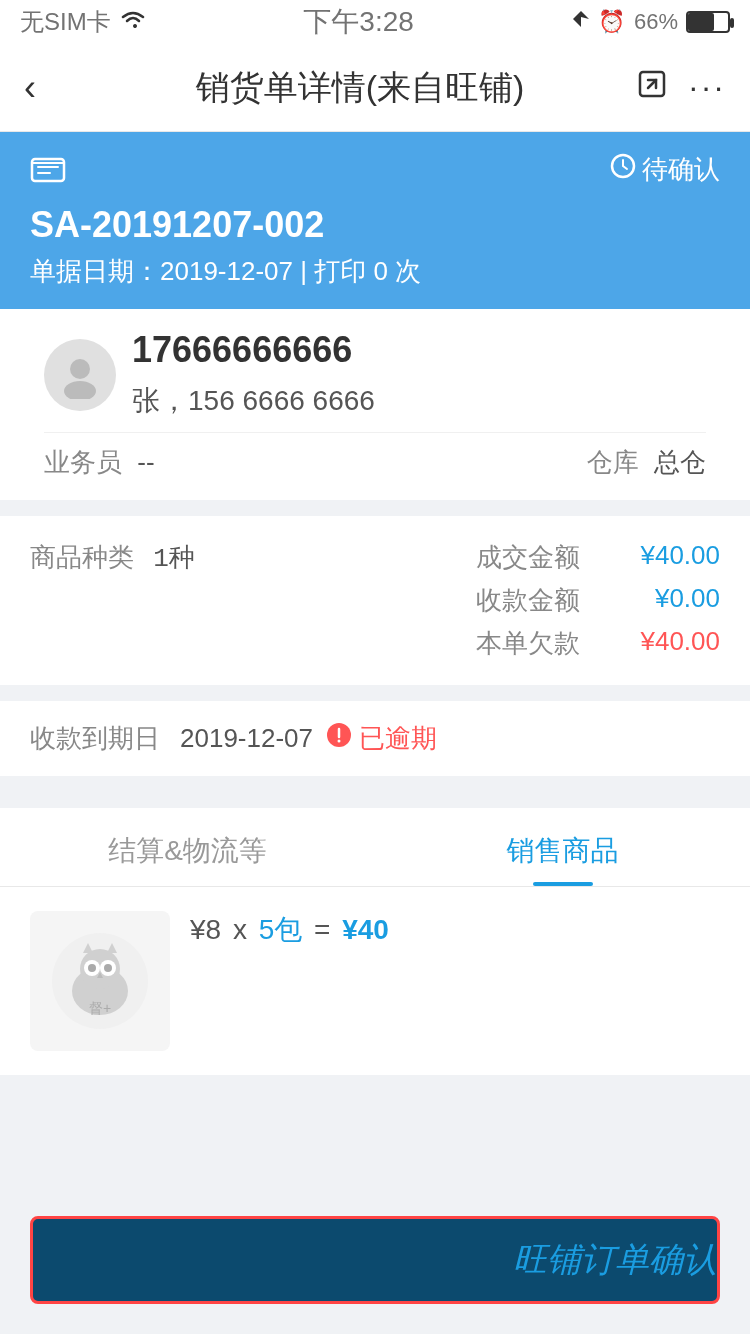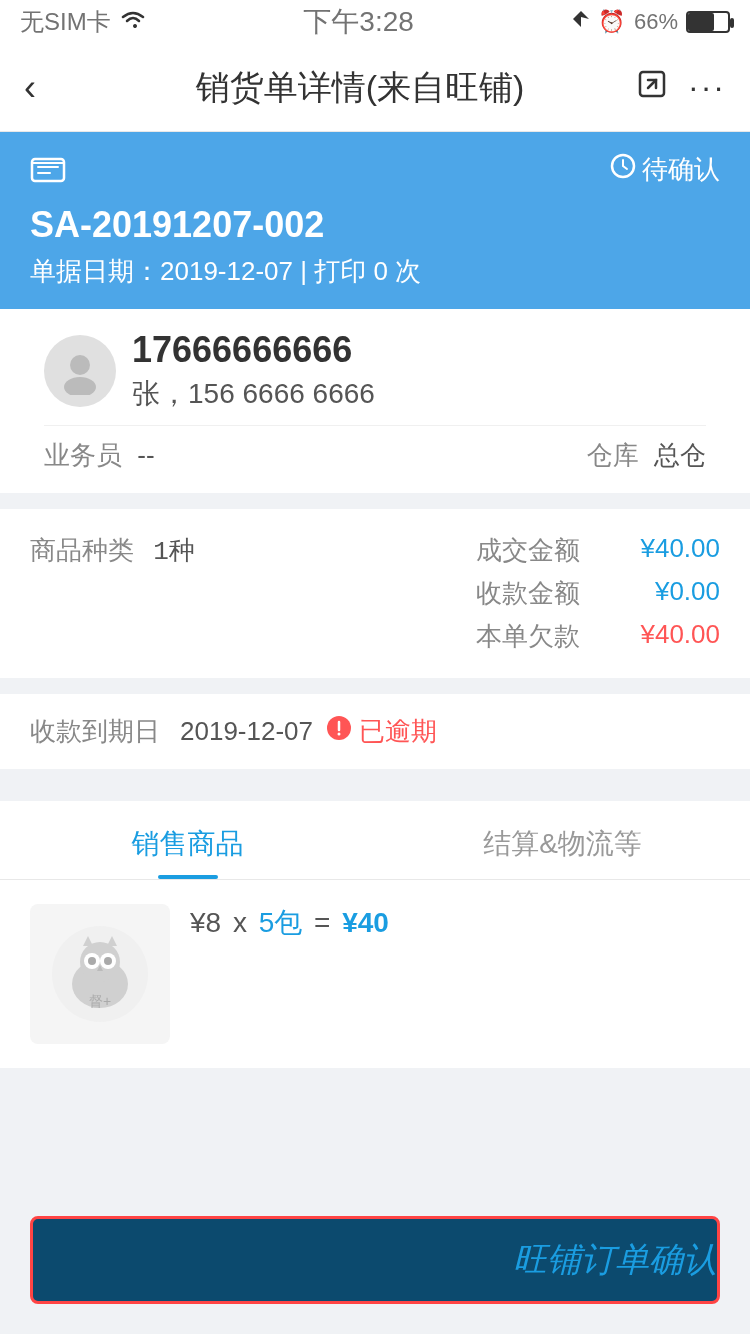--- a/index.html
+++ b/index.html
@@ -106,21 +106,21 @@
     .customer-row { display: flex; align-items: center; gap: 16px; }
     .avatar {
       width: 72px; height: 72px;
       background: #e0e0e0;
       border-radius: 50%;
       display: flex; align-items: center; justify-content: center;
       font-size: 32px; color: #999;
       flex-shrink: 0;
     }
     .customer-phone { font-size: 36px; font-weight: bold; color: #333; }
-    .customer-name { font-size: 28px; color: #555; margin-top: 4px; }
+    .customer-name { font-size: 28px; color: #555; margin-top: 11px; }
     .info-row {
       display: flex;
       justify-content: space-between;
       margin-top: 10px;
       font-size: 26px;
       color: #555;
     }
     .info-label { color: #888; }
     .divider { height: 1px; background: #f0f0f0; margin: 12px 0; }
     .summary-row {
@@ -378,25 +378,25 @@
       </svg>
     </span>
     <span>已逾期</span>
   </div>
 </div>
 
 <div class="section-gap"></div>
 
 <div class="tabs-section">
   <div class="tabs-row">
+    <div class="tab-item">
+      <span>结算&amp;物流等</span>
+    </div>
     <div class="tab-item active">
       <span>销售商品</span>
-    </div>
-    <div class="tab-item">
-      <span>结算&amp;物流等</span>
     </div>
   </div>
 
   <div class="product-section">
     <div class="product-thumb">
 
       <svg width="100" height="100" viewBox="0 0 100 100" fill="none">
         <circle cx="50" cy="50" r="48" fill="#f0f0f0"></circle>
 
         <ellipse cx="50" cy="60" rx="28" ry="24" fill="#d0d0d0"></ellipse>

